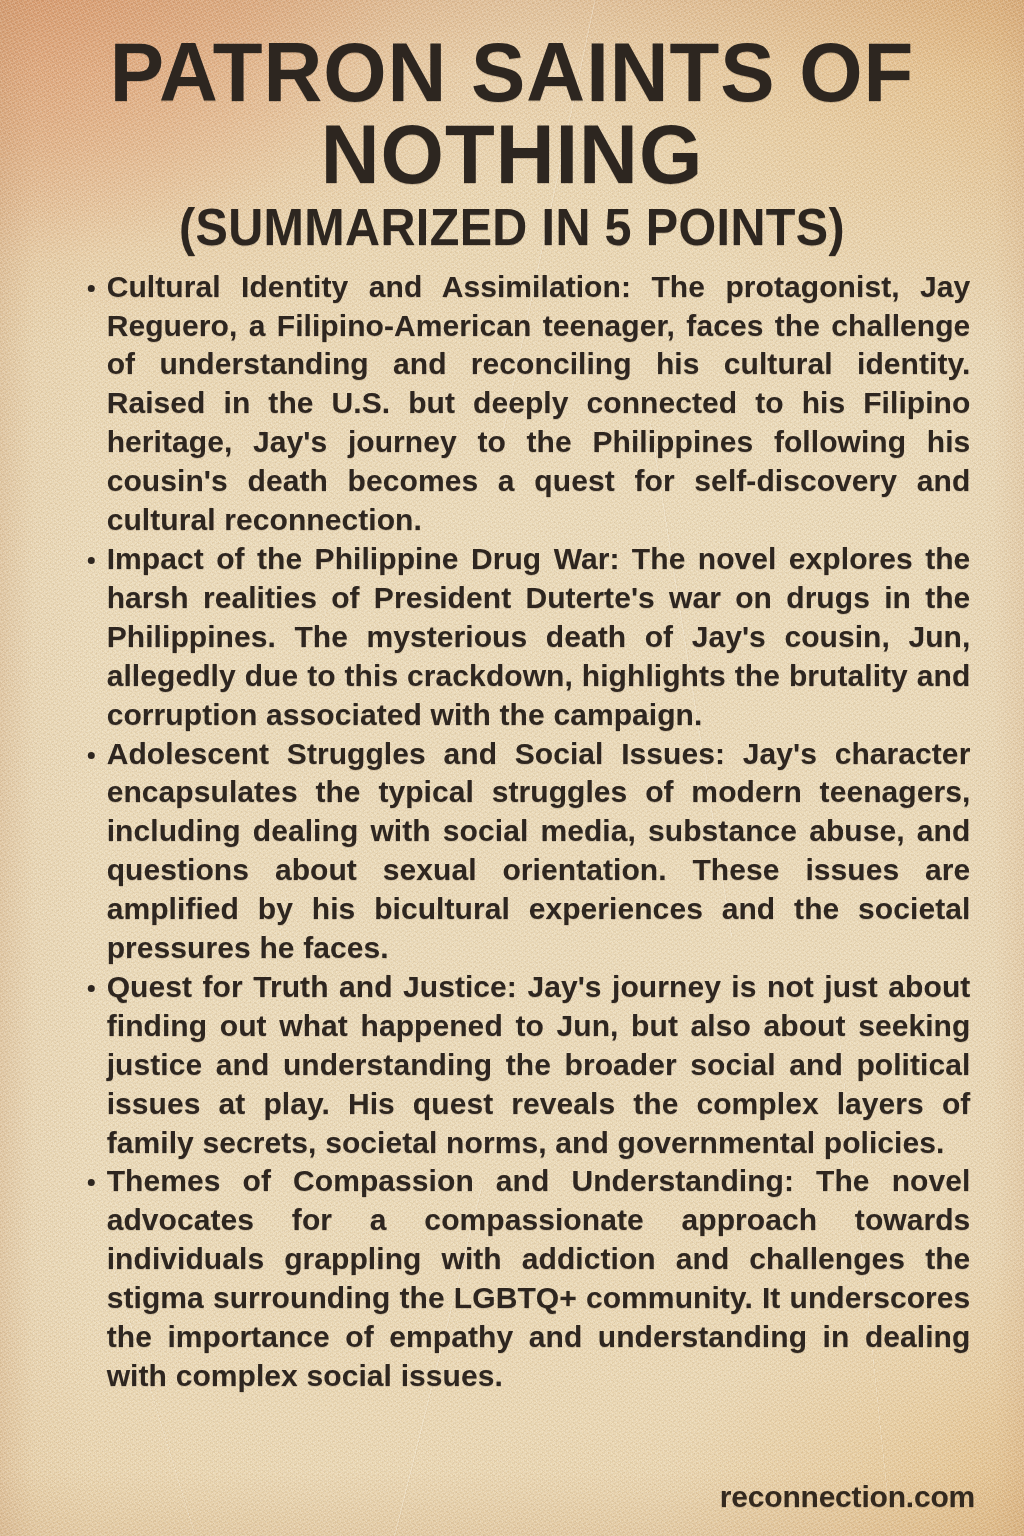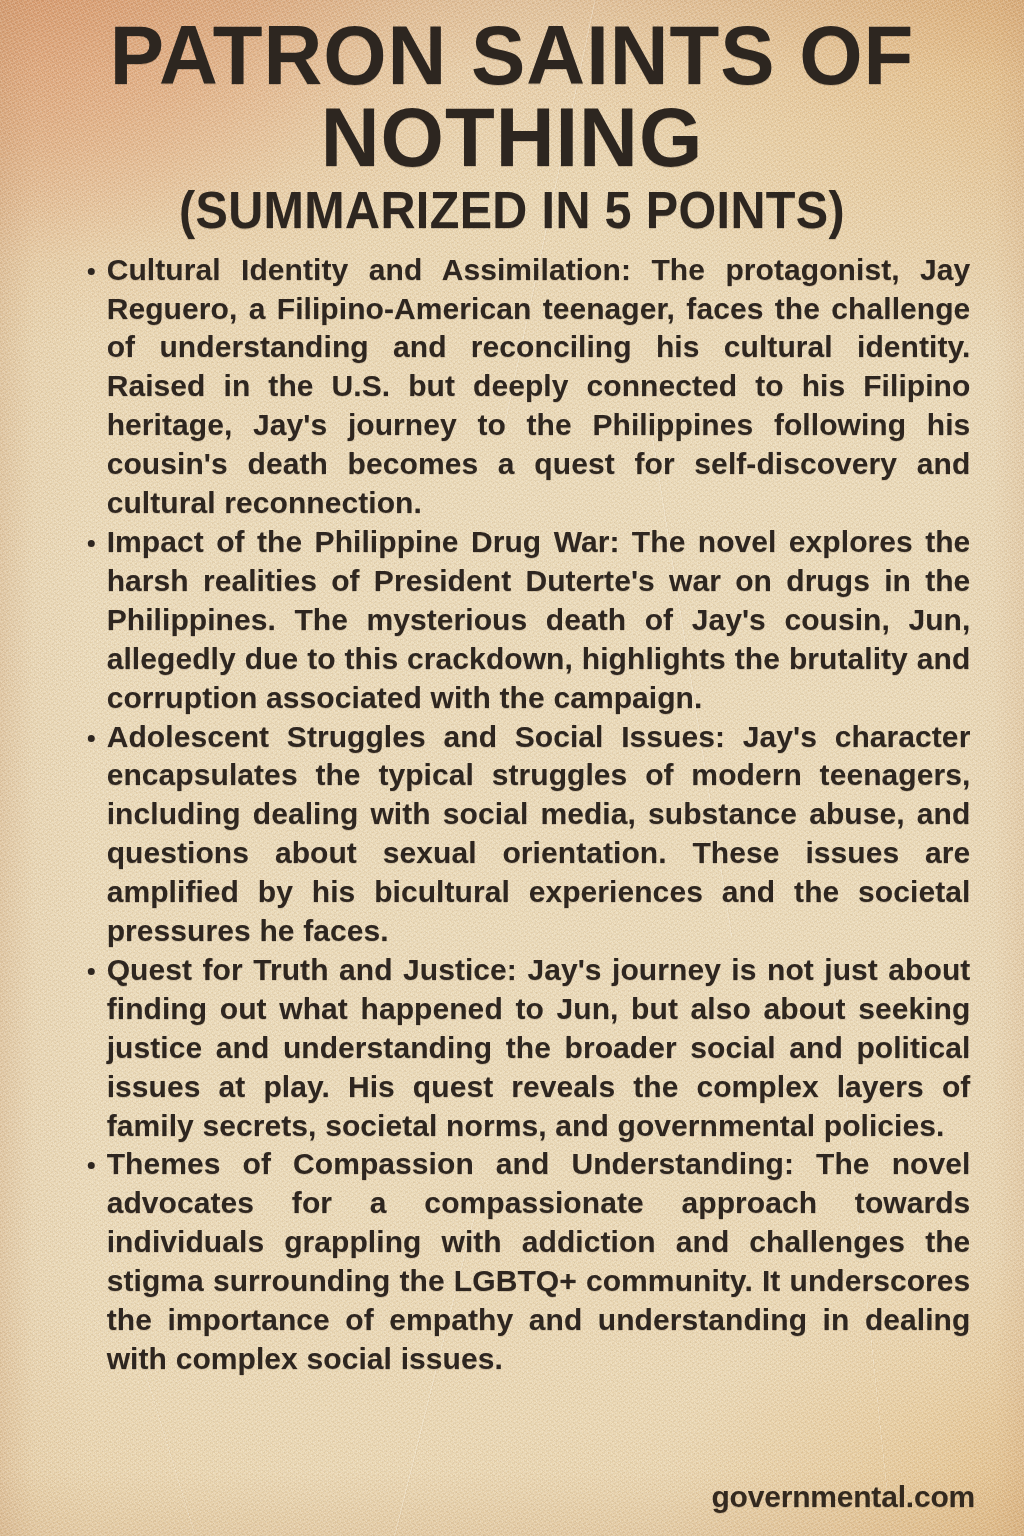--- a/index.html
+++ b/index.html
@@ -102,21 +102,21 @@
   .content {
     position: relative;
     z-index: 10;
     width: 1024px;
     height: 1536px;
     box-sizing: border-box;
     padding: 0 49px 0 49px;
   }
 
   .title-block {
-    padding-top: 14px;
+    padding-top: 31px;
     text-align: center;
   }
   .title-main {
     margin: 0;
     color: #2d2620;
     font-family: "Liberation Sans Narrow", "Liberation Sans", sans-serif;
     font-size: 84px;
     line-height: 0.98;
     font-weight: 700;
     letter-spacing: 1.0px;
@@ -225,16 +225,16 @@
         <span class="ln">Adolescent Struggles and Social Issues: Jay's character encapsulates the typical struggles of modern teenagers, including dealing with social media, substance abuse, and questions about sexual orientation. These issues are amplified by his bicultural experiences and the societal pressures he faces.</span>
       </li>
       <li class="point">
         <span class="ln">Quest for Truth and Justice: Jay's journey is not just about finding out what happened to Jun, but also about seeking justice and understanding the broader social and political issues at play. His quest reveals the complex layers of family secrets, societal norms, and governmental policies.</span>
       </li>
       <li class="point">
         <span class="ln">Themes of Compassion and Understanding: The novel advocates for a compassionate approach towards individuals grappling with addiction and challenges the stigma surrounding the LGBTQ+ community. It underscores the importance of empathy and understanding in dealing with complex social issues.</span>
       </li>
     </ul>
 
-    <div class="footer">governmental.com</div>
+    <div class="footer">reconnection.com</div>
 
   </div>
 </div>
 
 </body></html>

